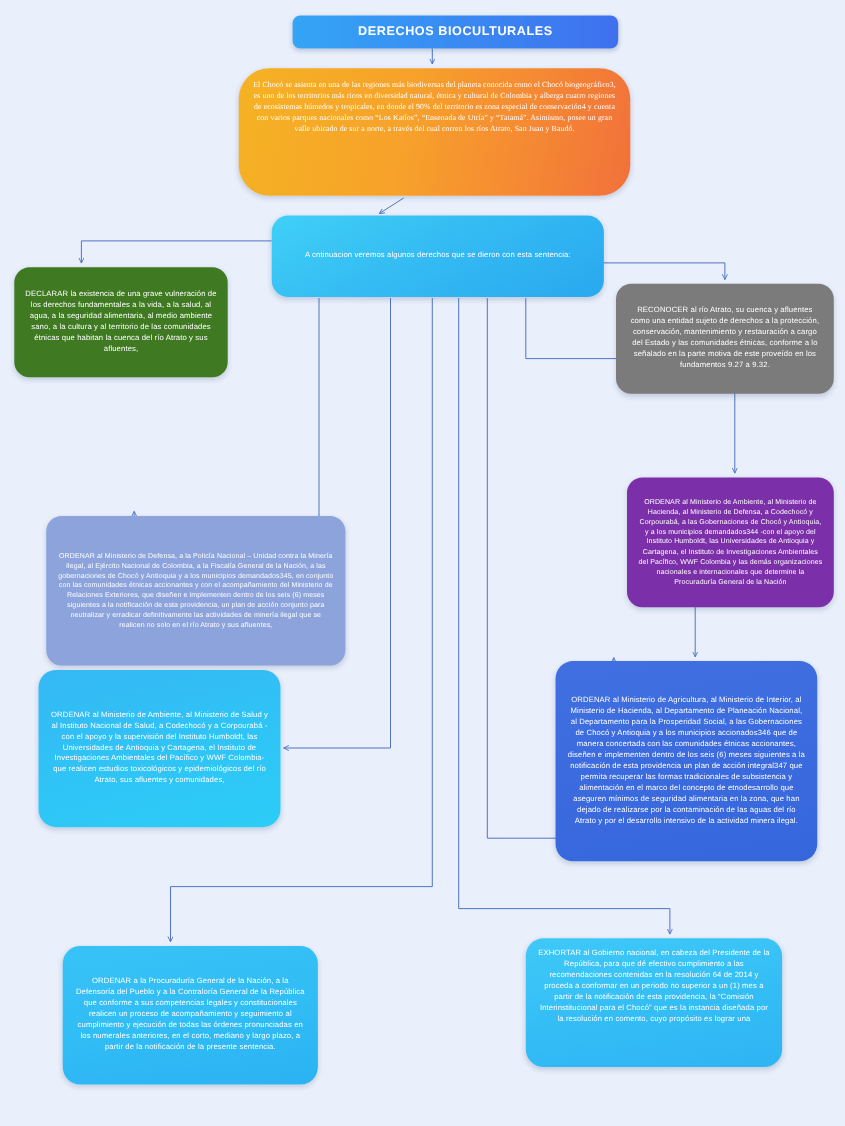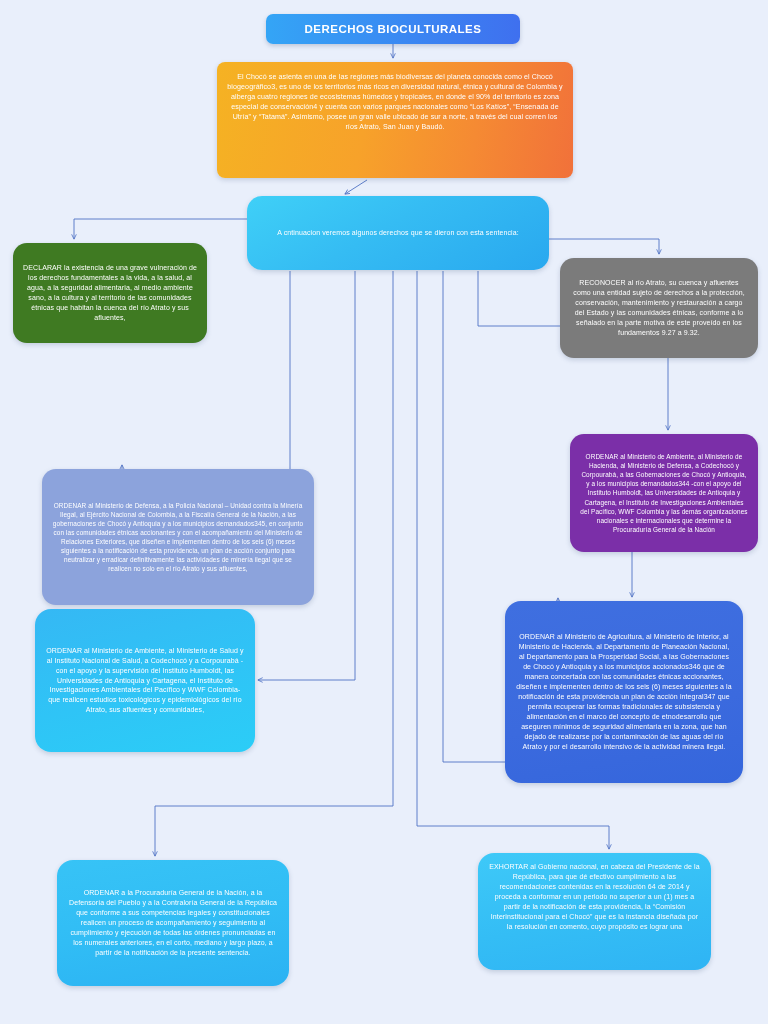--- a/index.html
+++ b/index.html
@@ -24,33 +24,34 @@
     justify-content:center;
     padding:8px 10px;
     line-height:1.42;
     box-shadow:0 2px 5px rgba(60,80,120,.22);
     letter-spacing:.1px;
   }
   .node .txt{display:block;width:100%;}
 
   
   #n-title{
-    left:266px;top:14px;width:254px;height:30px;
+    left:266px;top:14px;width:296px;height:30px;
     border-radius:7px;
     background:linear-gradient(90deg,#34a5f6 0%,#3f70ef 100%);
     font-size:11.5px;font-weight:bold;letter-spacing:.5px;
     box-shadow:0 2px 4px rgba(60,80,120,.25);
   }
   #n-intro{
     left:217px;top:62px;width:356px;height:116px;
-    border-radius:8px;
+    border-radius:28px;
     background:linear-gradient(100deg,#f5b223 0%,#f7a22a 42%,#f58a33 72%,#f1713a 100%);
     font-size:7.1px;
     align-items:flex-start;
     padding-top:10px;
+    font-family:Liberation Serif, serif;
   }
   #n-next{
     left:247px;top:196px;width:302px;height:74px;
     border-radius:15px;
     background:linear-gradient(150deg,#3fd0f7 0%,#35bcf3 45%,#29a8ef 100%);
     font-size:7px;
   }
   #n-declarar{
     left:13px;top:243px;width:194px;height:100px;
     background:#3f7a22;

